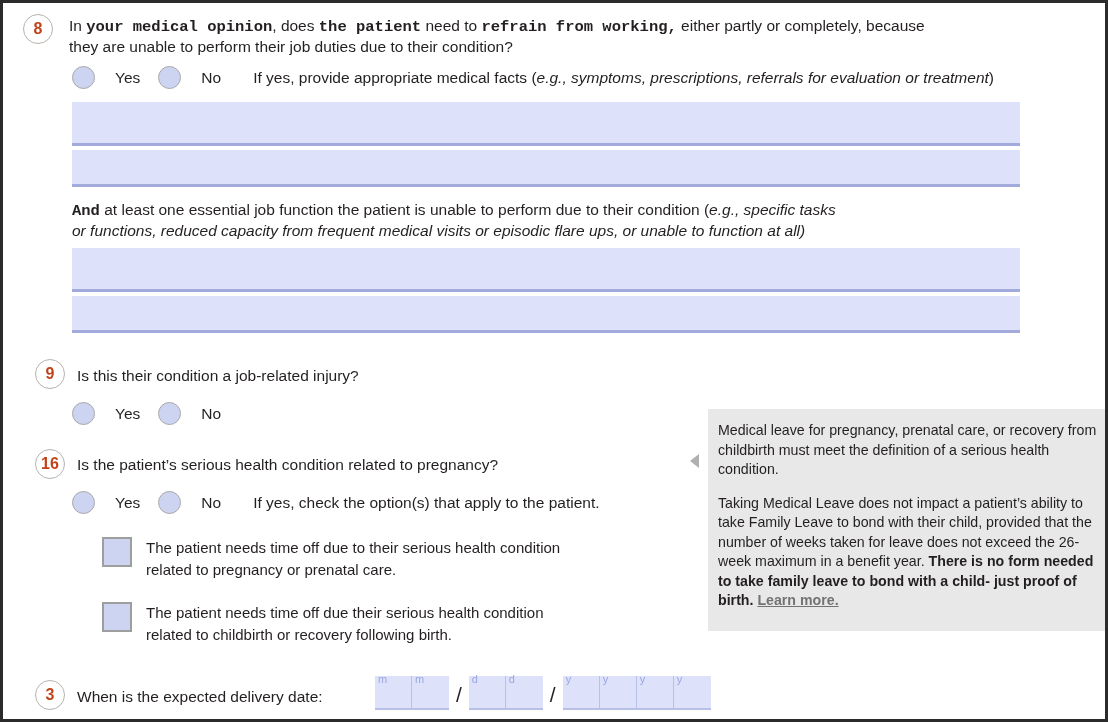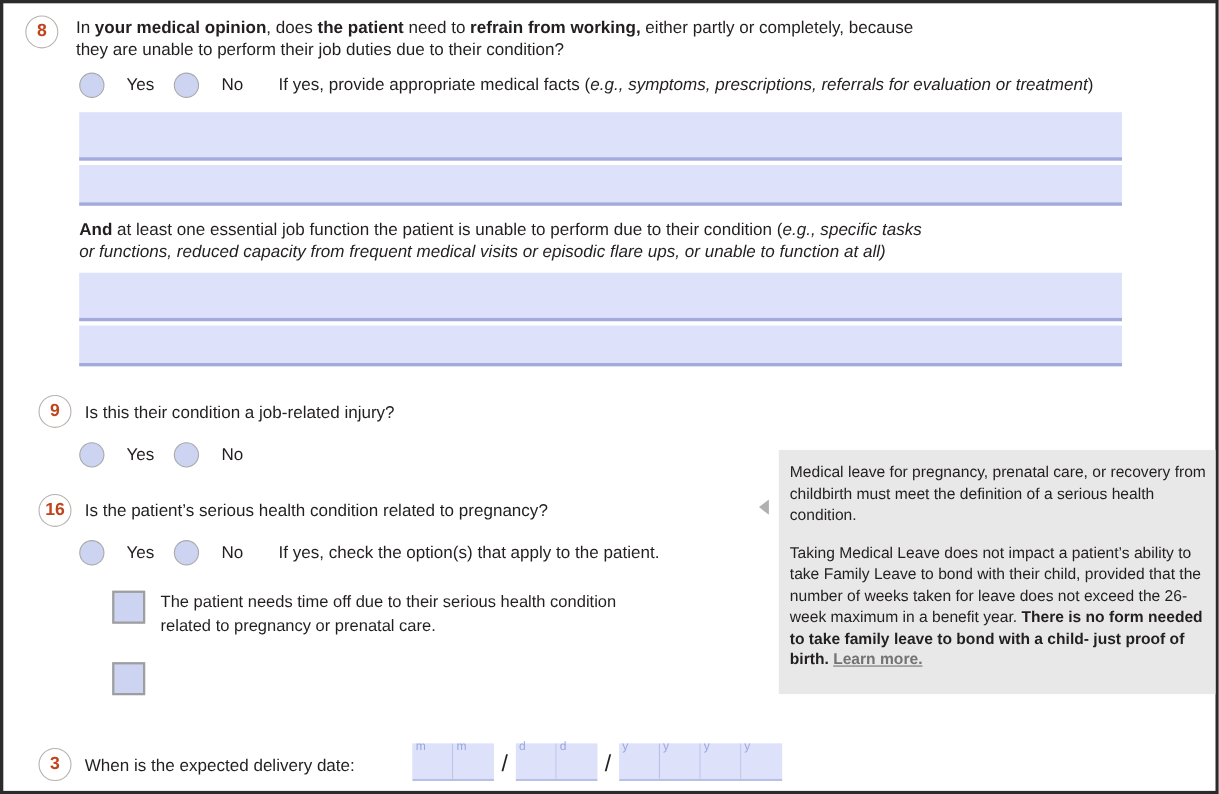--- a/index.html
+++ b/index.html
@@ -34,21 +34,21 @@
     justify-content: center;
     box-sizing: border-box;
     background: #fff;
   }
   .qtext {
     position: absolute;
     font-size: 15.5px;
     line-height: 20px;
     color: #231f20;
   }
-  .qtext b { font-weight: bold; }
+  .qtext b { font-weight: bold; font-family: Liberation Mono, monospace; }
   .qtext i { font-style: italic; }
 
   .radio {
     display: inline-block;
     width: 23px;
     height: 23px;
     border-radius: 50%;
     background: #ccd4f2;
     border: 1px solid #a9a9a9;
     box-sizing: border-box;
@@ -199,20 +199,21 @@
     <span class="lbl">Yes</span>
     <span class="radio"></span>
     <span class="lbl">No</span>
     <span class="trail">If yes, check the option(s) that apply to the patient.</span>
   </div>
 
   <div class="checkbox" style="left:99px; top:534px;"></div>
   <div class="cb-text" style="left:143px; top:534px; width:530px;"><span>The patient needs time off due to their serious health condition</span><br><span>related to pregnancy or prenatal care.</span></div>
 
   <div class="checkbox" style="left:99px; top:599px;"></div>
+  <div class="cb-text" style="left:143px; top:599px; width:530px;"><span>The patient needs time off due their serious health condition</span><br><span>related to childbirth or recovery following birth.</span></div>
 
   <div class="pointer" style="left:687px; top:451px;"></div>
   <div class="callout" style="left:705px; top:406px; width:403px; height:222px;">
     <p>Medical leave for pregnancy, prenatal care, or recovery from childbirth must meet the definition of a serious health condition.</p>
     <p><span>Taking Medical Leave does not impact a patient’s ability to take Family Leave to bond with their child, provided that the number of weeks taken for leave does not exceed the 26-week maximum in a benefit year.  </span><b>There is no form needed to take family leave to bond with a child- just proof of birth. </b><a href="#">Learn more.</a></p>
   </div>
 
   <div class="qnum" style="left:32px; top:677px;">
       <span>3</span>
     </div>

